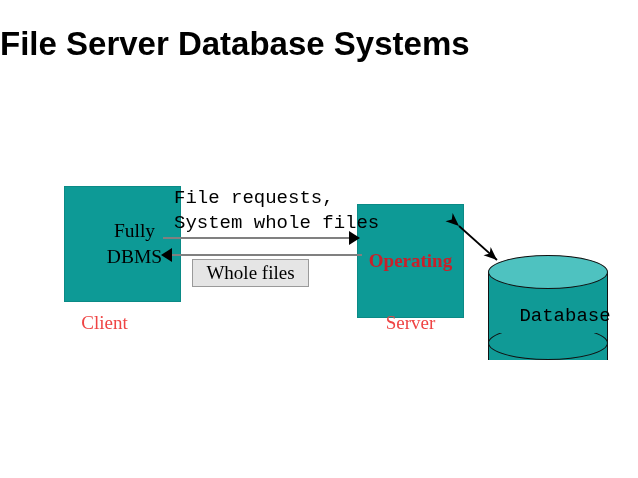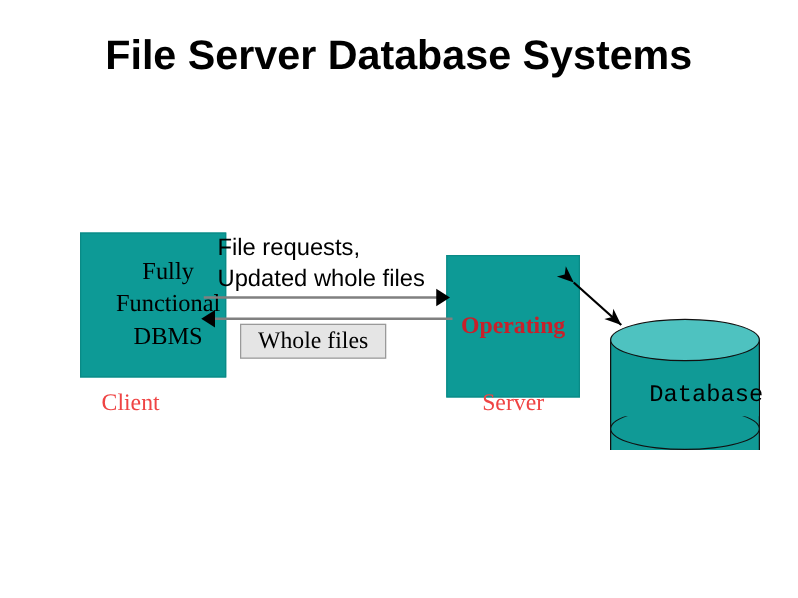--- a/index.html
+++ b/index.html
@@ -17,21 +17,21 @@
     background: #ffffff;
     overflow: hidden;
   }
 
   
   #slide-title {
     position: absolute;
     left: 0;
     top: 24px;
     width: 638px;
-    text-align: center;
+    text-align: left;
     font-family: "Liberation Sans", sans-serif;
     font-weight: bold;
     font-size: 33px;
     letter-spacing: 0px;
     color: #000000;
     line-height: 40px;
     white-space: nowrap;
   }
 
   
@@ -92,21 +92,21 @@
     top: 312px;
     width: 107px;
   }
 
   
   #flow-label-top {
     position: absolute;
     left: 174px;
     top: 186px;
     width: 190px;
-    font-family: Liberation Sans, sans-serif;
+    font-family: Liberation Mono, monospace;
     font-size: 19px;
     line-height: 25px;
     color: #000000;
     text-align: left;
     white-space: nowrap;
   }
 
   
   .arrow-line {
     position: absolute;
@@ -237,36 +237,35 @@
 </head>
 <body>
 
 <div id="slide">
 
   <div id="slide-title">File Server Database Systems</div>
 
   <div id="client-box" class="node-box">
     <div class="node-box-label">
       <div>Fully</div>
-      <div>Functional</div>
       <div>DBMS</div>
     </div>
   </div>
   <div id="client-caption" class="caption">Client</div>
 
   <div id="server-box" class="node-box">
     <div class="node-box-label">
       <div>Operating</div>
     </div>
   </div>
   <div id="server-caption" class="caption">Server</div>
 
   <div id="flow-label-top">
     <div>File requests,</div>
-    <div>Updated whole files</div>
+    <div>System whole files</div>
   </div>
 
   <div id="arrow-to-server-line" class="arrow-line"></div>
   <div id="arrow-to-server-head" class="arrow-head"></div>
 
   <div id="arrow-to-client-line" class="arrow-line"></div>
   <div id="arrow-to-client-head" class="arrow-head"></div>
 
   <div id="whole-files-box">Whole files</div>
 

